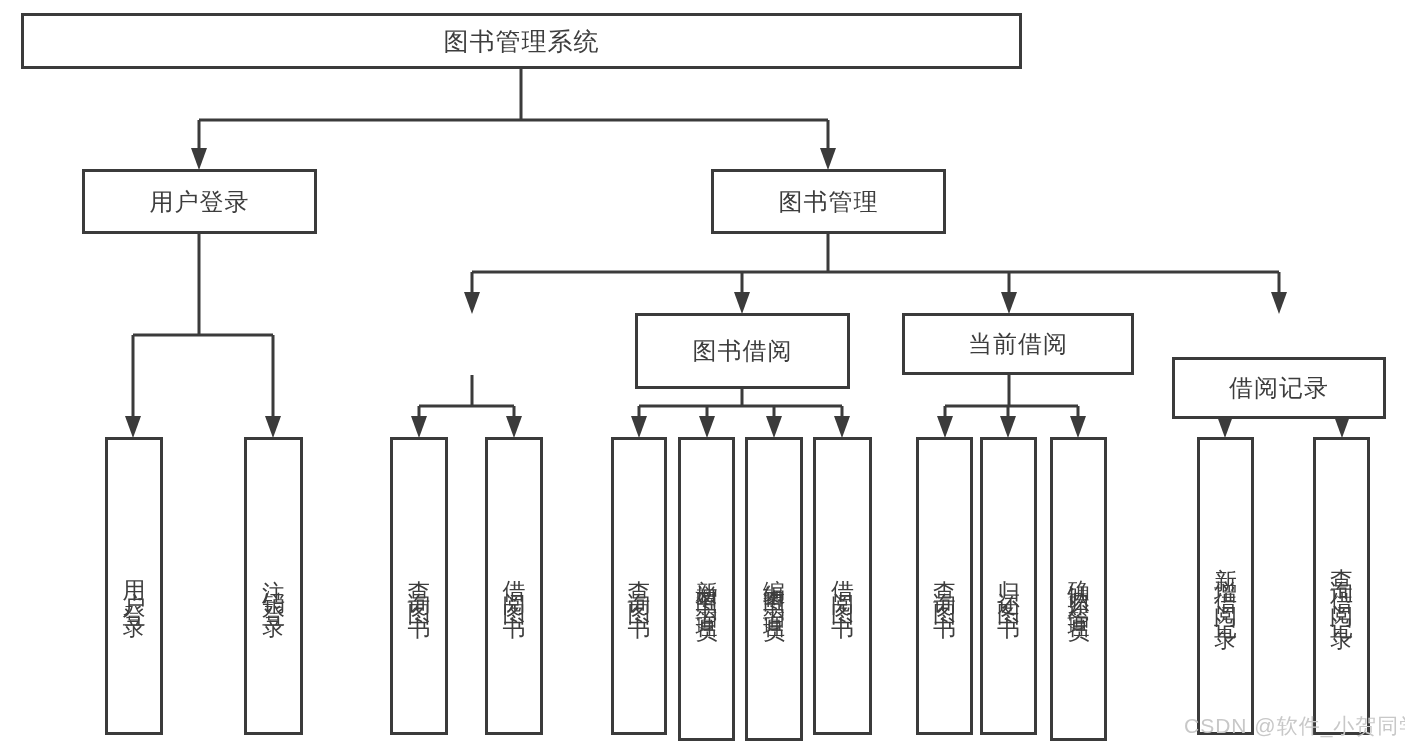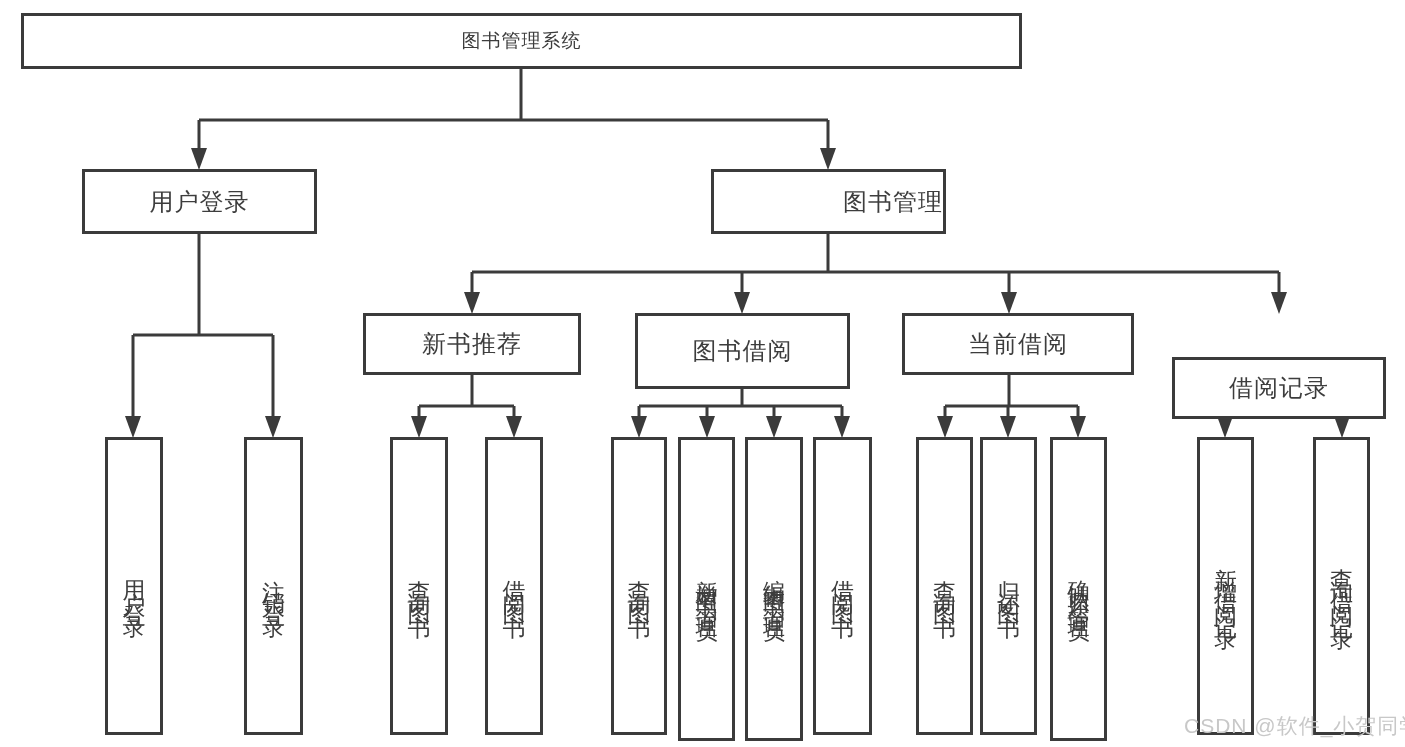--- a/index.html
+++ b/index.html
@@ -21,21 +21,21 @@
   .box {
     position: absolute;
     box-sizing: border-box;
     background: #ffffff;
     border: 3px solid #3b3b3b;
     display: flex;
     align-items: center;
     justify-content: center;
   }
   .hbox { font-size: 24px; letter-spacing: 1px; }
-  .hbox.root { font-size: 19px; text-align: center; }
+  .hbox.root { font-size: 25px; text-align: center; }
   .vbox {
     writing-mode: vertical-rl;
     text-orientation: mixed;
     font-size: 23px;
     letter-spacing: 12px;
     line-height: 1;
   }
   .vbox.long { letter-spacing: 6px; font-size: 22px; }
   .watermark {
     position: absolute;
@@ -95,27 +95,24 @@
     </g>
   </svg>
 
   <div class="box hbox root" style="left:21px; top:13px; width:1001px; height:56px;">
     <span>图书管理系统</span>
   </div>
 
   <div class="box hbox" style="left:82px; top:169px; width:235px; height:65px;">
     <span>用户登录</span>
   </div>
-  <div class="box hbox" style="left:711px; top:169px; width:235px; height:65px;justify-content:flex-end;">
+  <div class="box hbox" style="left:711px; top:169px; width:235px; height:65px;">
     <span>图书管理</span>
   </div>
 
-  <div class="box hbox" style="left:363px; top:313px; width:218px; height:62px;">
-    <span>新书推荐</span>
-  </div>
   <div class="box hbox" style="left:635px; top:313px; width:215px; height:76px;">
     <span>图书借阅</span>
   </div>
   <div class="box hbox" style="left:902px; top:313px; width:232px; height:62px;">
     <span>当前借阅</span>
   </div>
   <div class="box hbox" style="left:1172px; top:313px; width:214px; height:62px;margin-top:44px;">
     <span>借阅记录</span>
   </div>
 

